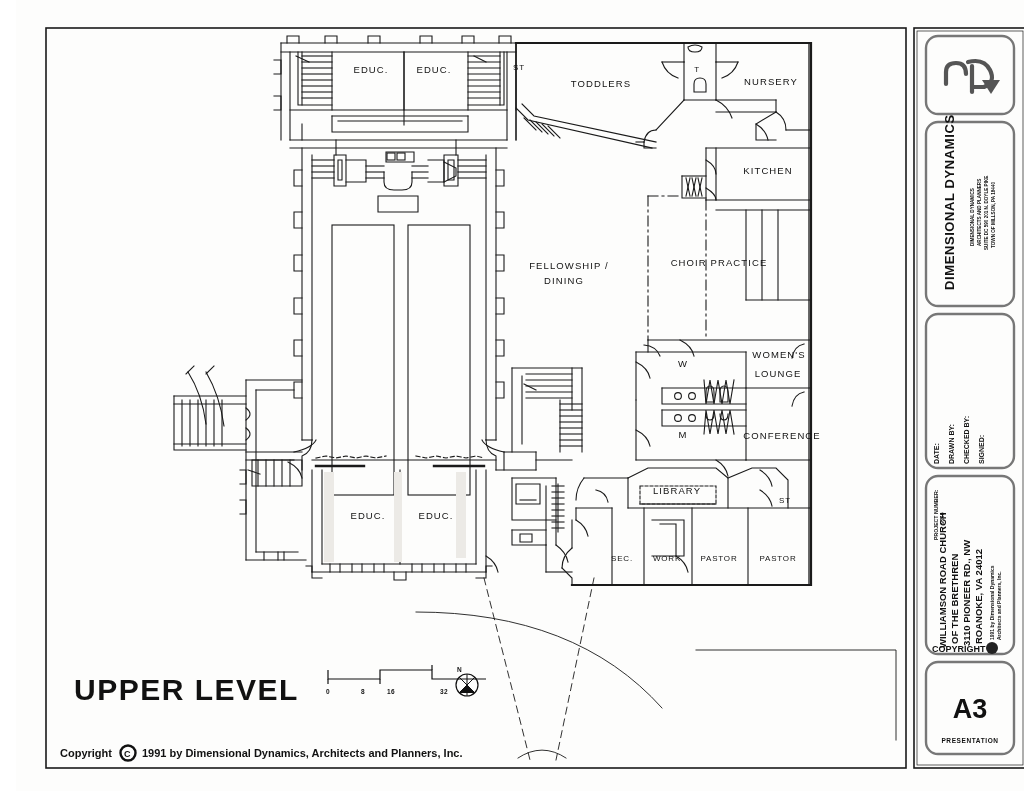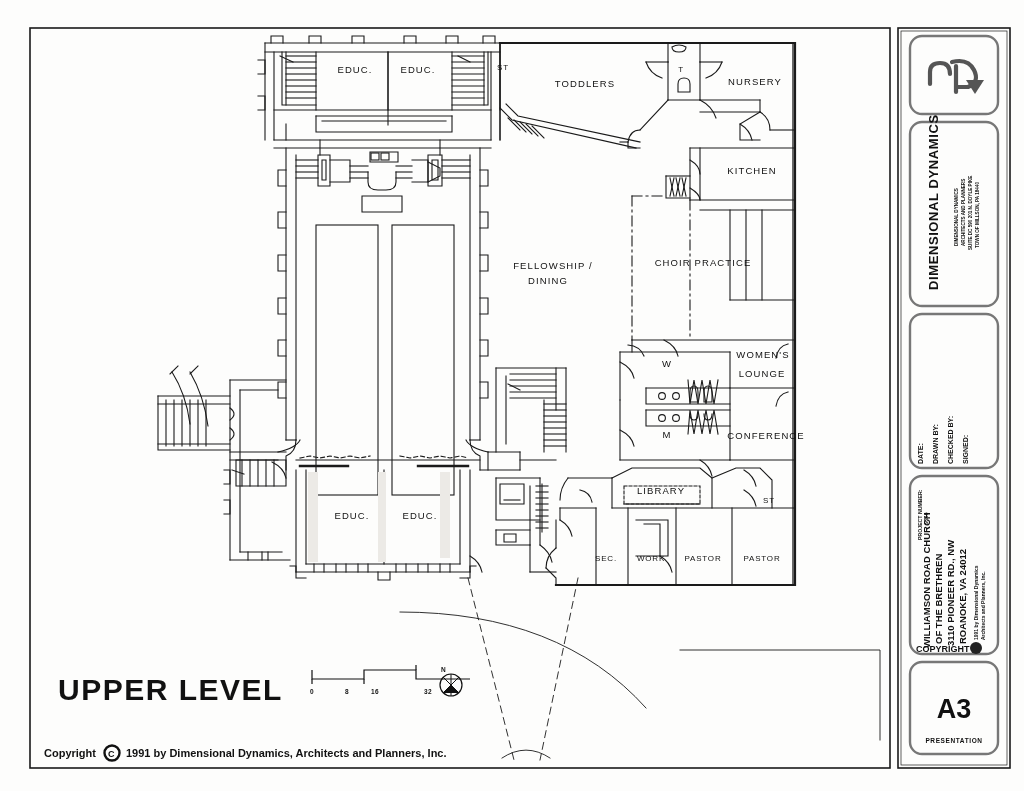--- a/index.html
+++ b/index.html
@@ -9,21 +9,21 @@
   }
   body {
     width: 1024px;
     height: 791px;
     font-family: "Liberation Sans", sans-serif;
     overflow: hidden;
     position: relative;
   }
   #sheet {
     position: absolute;
-    left: 0; top: 0;
+    left: 16px; top: 0;
     width: 1000px;
     height: 791px;
     background: #0f766e;
   }
   svg { display: block; }
   .rm {
     font-family: "Liberation Sans", sans-serif;
     font-size: 9.5px;
     letter-spacing: 1.1px;
     fill: #111;

